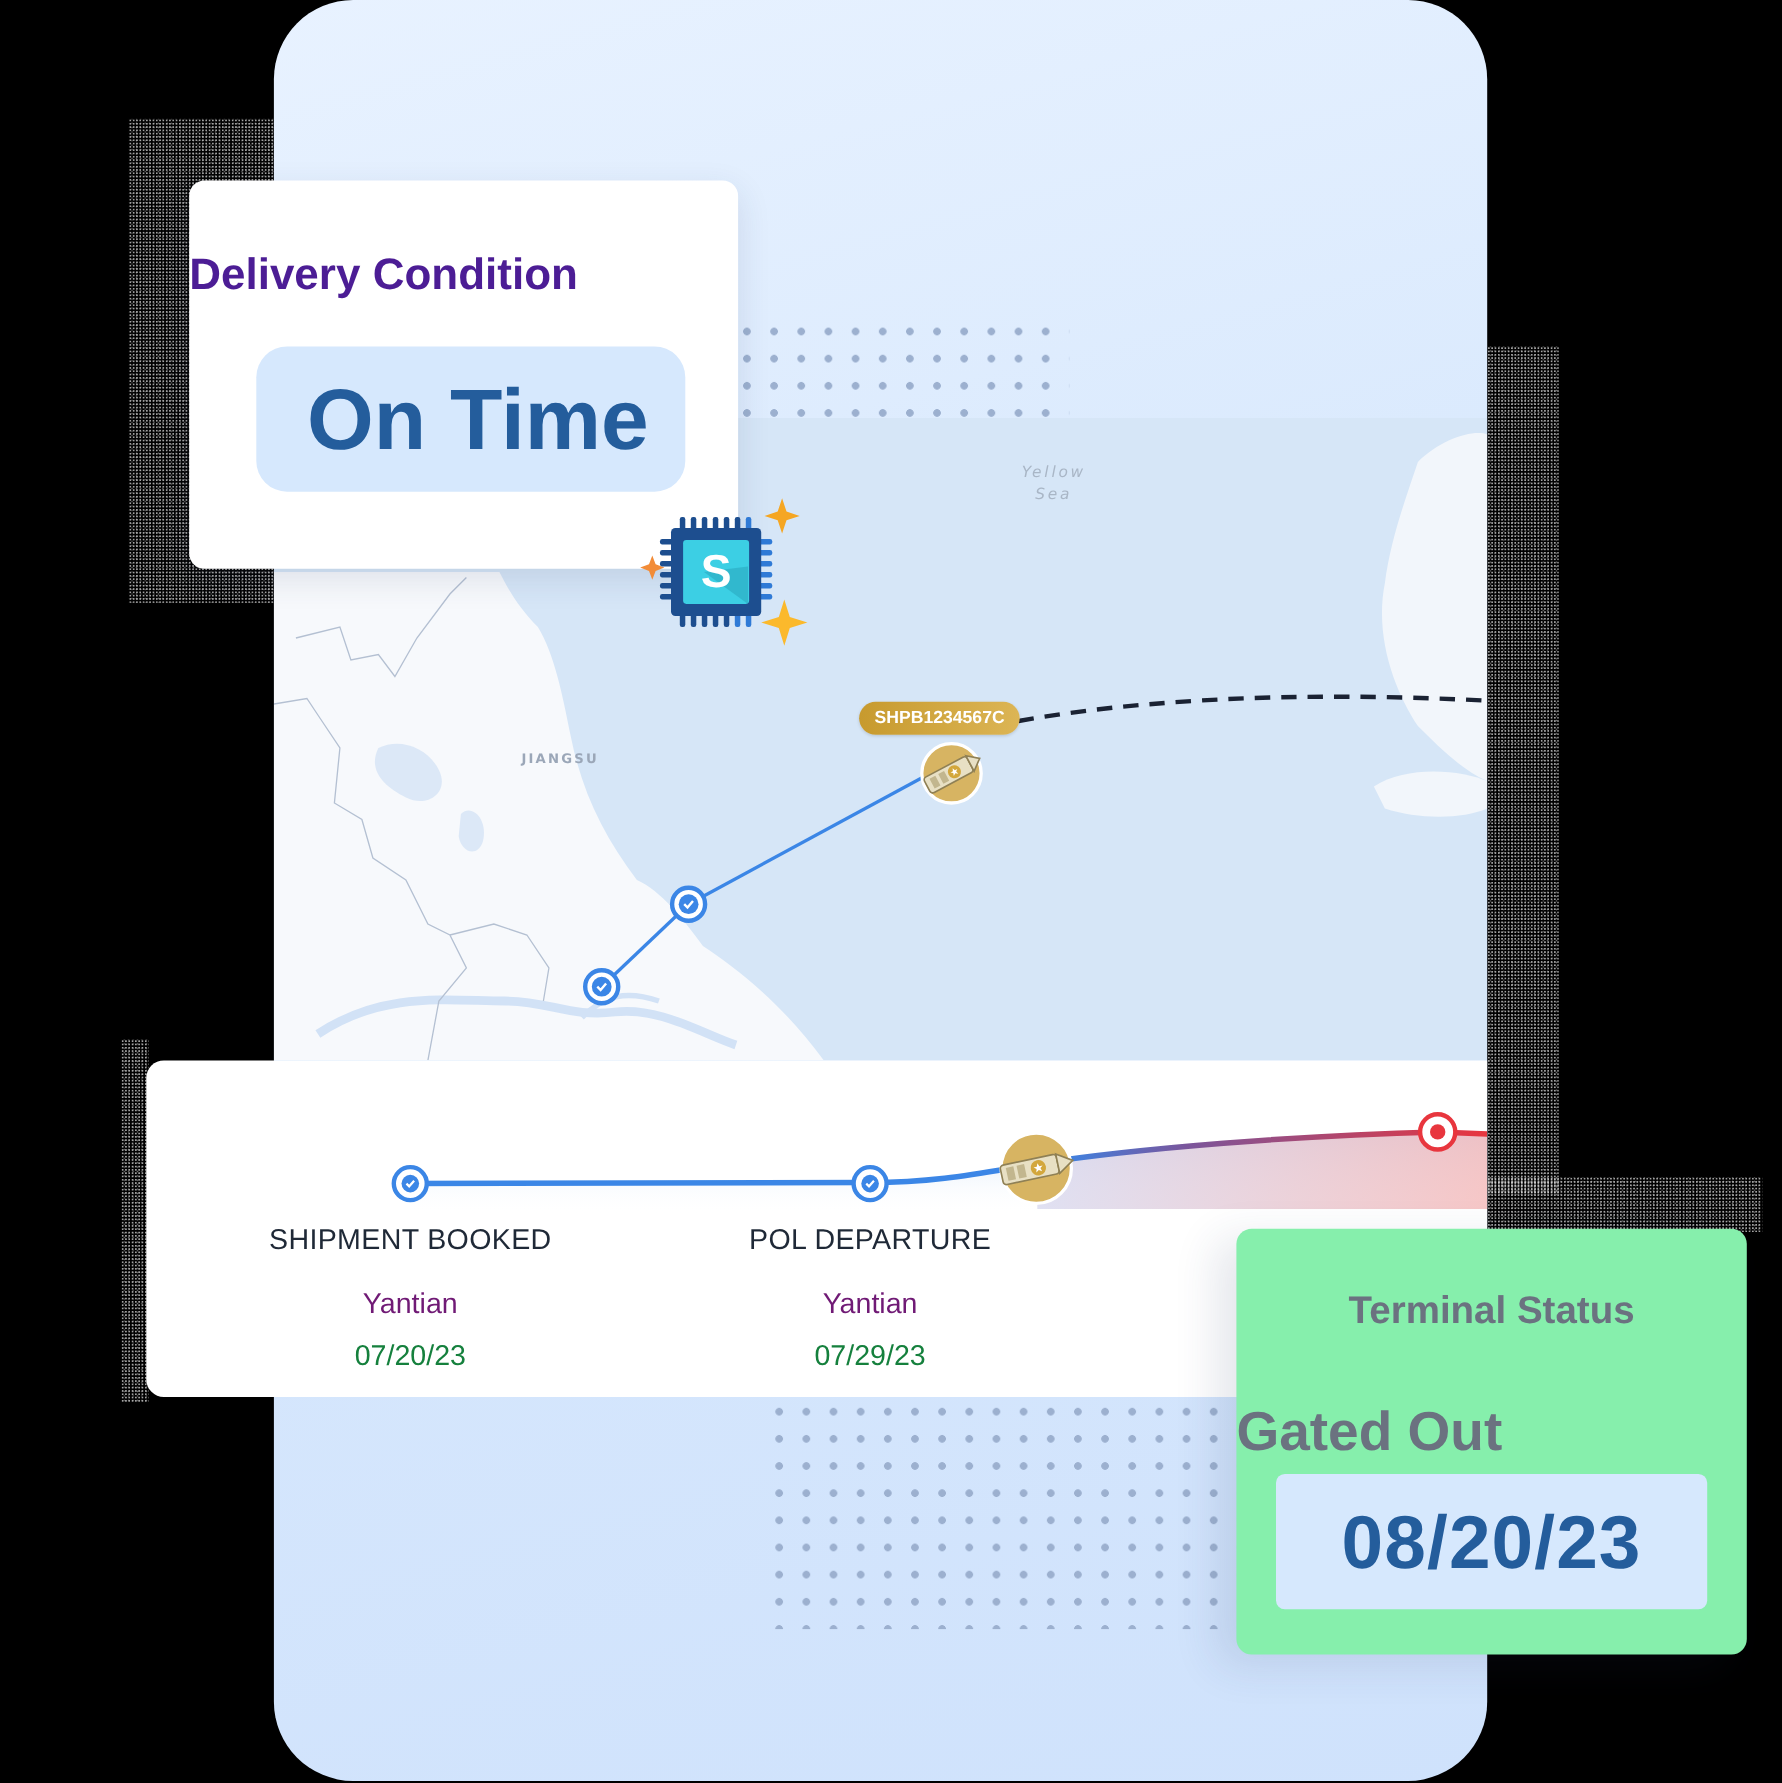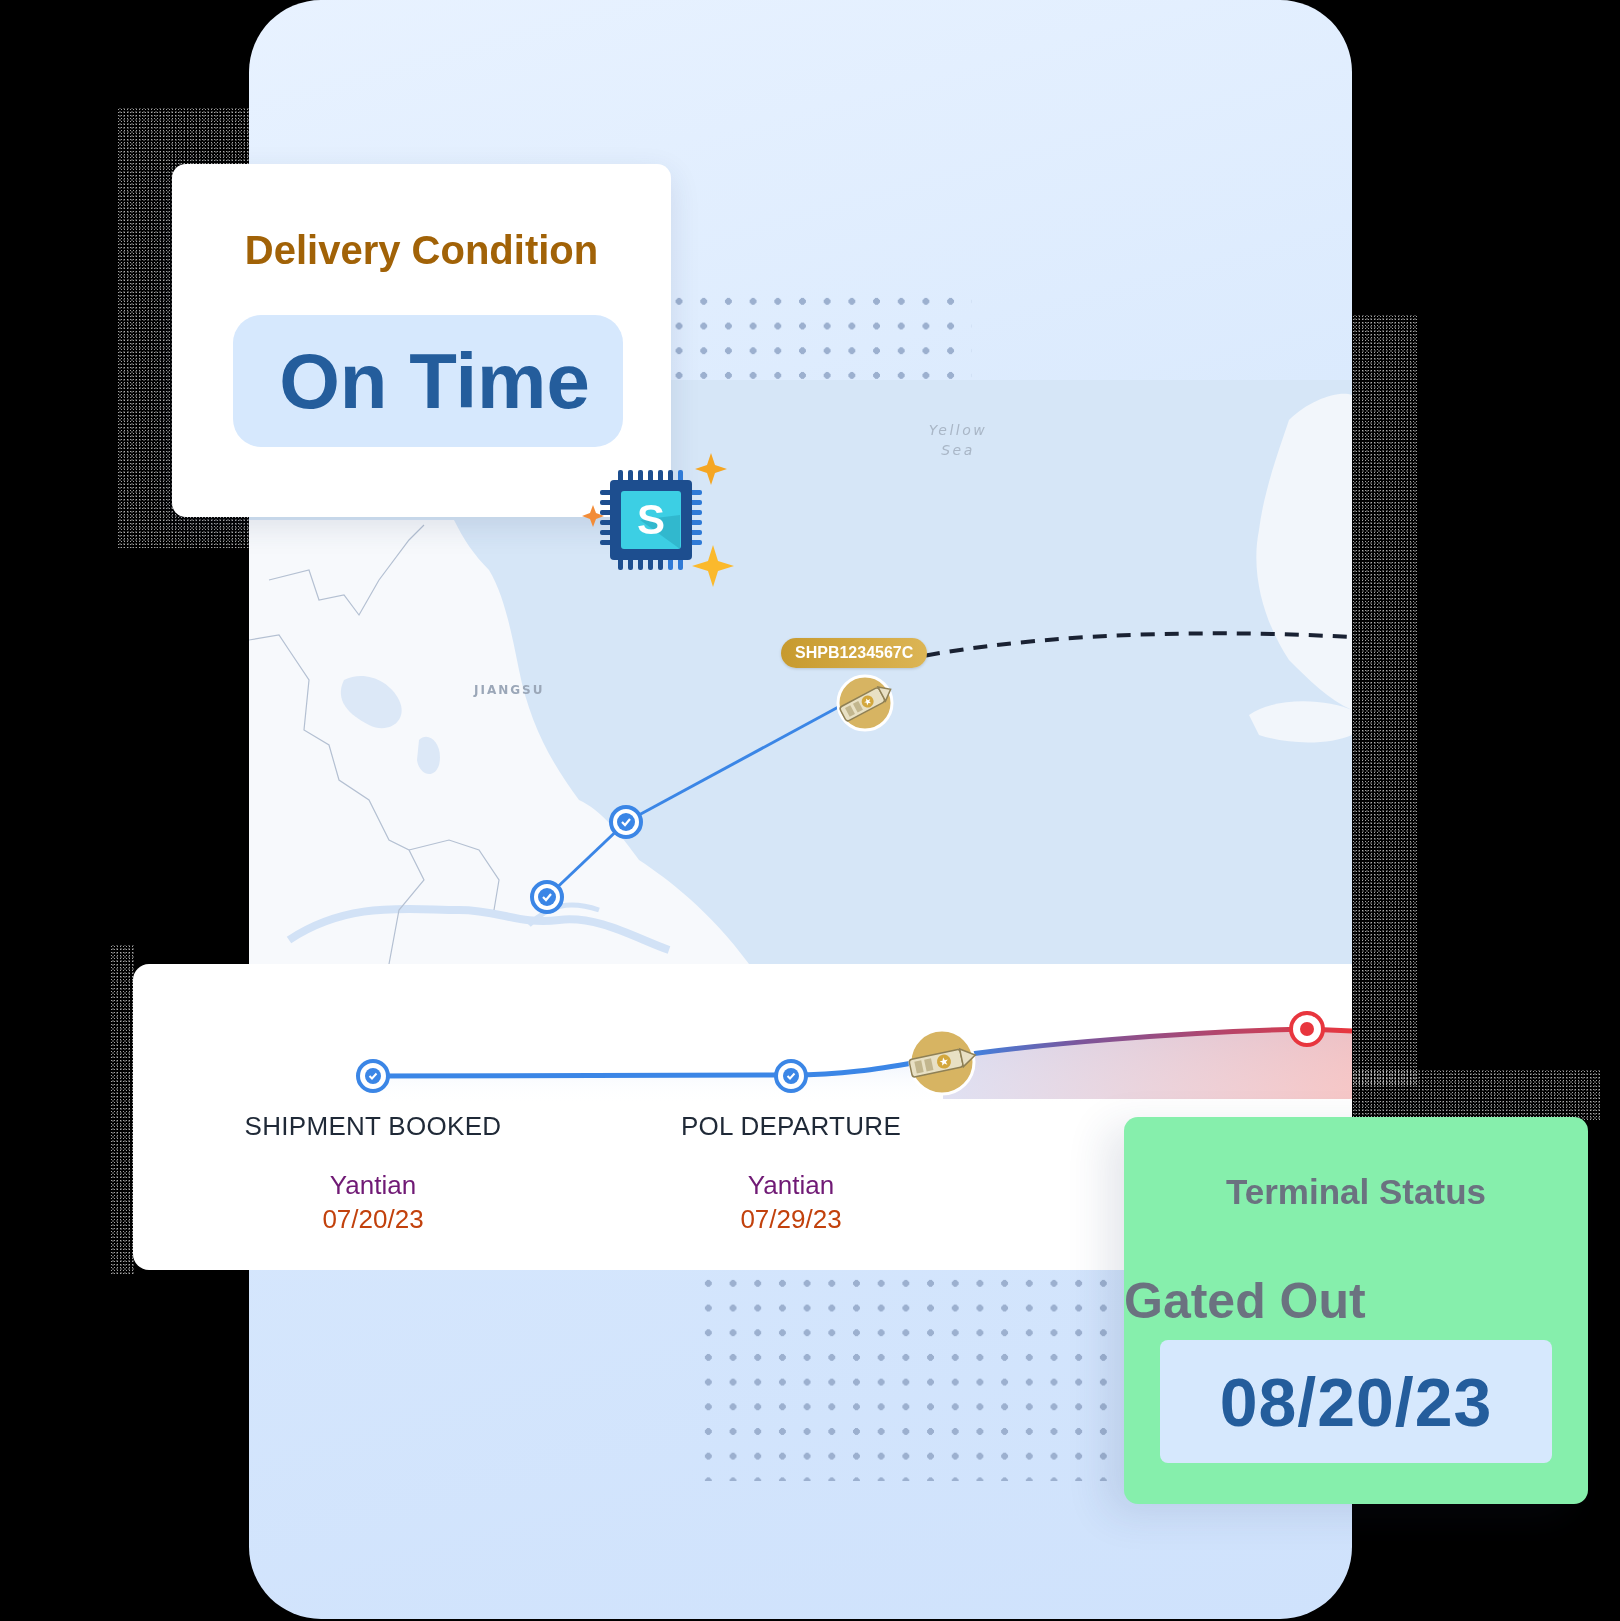--- a/index.html
+++ b/index.html
@@ -46,39 +46,39 @@
     background:linear-gradient(90deg,#c79a2e,#dcb555);
     color:#fff; font-weight:bold; font-size:16px; line-height:30px;
     box-shadow:0 1px 3px rgba(0,0,0,0.15);
   }
   .delivery-card {
     position:absolute; left:172px; top:164px; width:499px; height:353px;
     background:#fff; border-radius:14px;
     box-shadow:0 10px 30px rgba(40,60,100,0.12);
   }
   .delivery-title {
-    position:absolute; left:0; right:0; top:64px; text-align:center;
-    font-size:40px; font-weight:bold; color:#a16207;
+    position:absolute; left:0; right:0; top:64px; 
+    font-size:40px; font-weight:bold; color:#4c1d95;
   }
   .status-pill {
     position:absolute; left:61px; top:151px; width:377px; height:132px;
     border-radius:28px; background:#d6e8fd;
     display:flex; align-items:center; justify-content:center;
     font-size:78px; font-weight:bold; color:#245d9c;padding-left:13px;
   }
   .chip { position:absolute; left:580px; top:445px; width:160px; height:160px; }
   .timeline-panel {
     position:absolute; left:133px; top:964px; width:1219px; height:306px;
     background:#fff; border-radius:16px 0 0 16px;
   }
   .timeline-panel svg { position:absolute; left:0; top:0; }
   .milestone { position:absolute; width:340px; text-align:center; }
   .ms-title { font-size:26px; color:#1f2937; letter-spacing:0.3px; }
   .ms-loc { font-size:26px; color:#701a75; margin-top:28px; }
-  .ms-date { font-size:26px; color:#c2410c; margin-top:3px; }
+  .ms-date { font-size:26px; color:#15803d; margin-top:16px; }
   .terminal-card {
     position:absolute; left:1124px; top:1117px; width:464px; height:387px;
     background:#86efac; border-radius:14px;
     box-shadow:-18px 10px 40px rgba(40,60,100,0.12);
   }
   .terminal-title {
     position:absolute; left:0; right:0; top:55px; text-align:center;
     font-size:35px; font-weight:bold; color:#6b7280;
   }
   .terminal-state {

